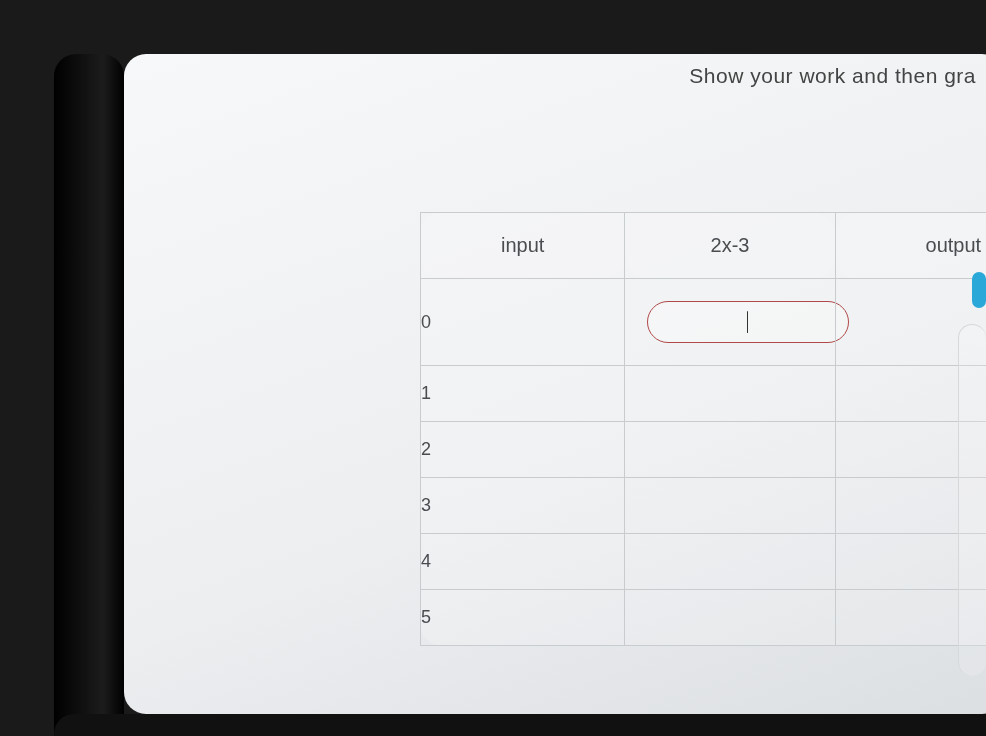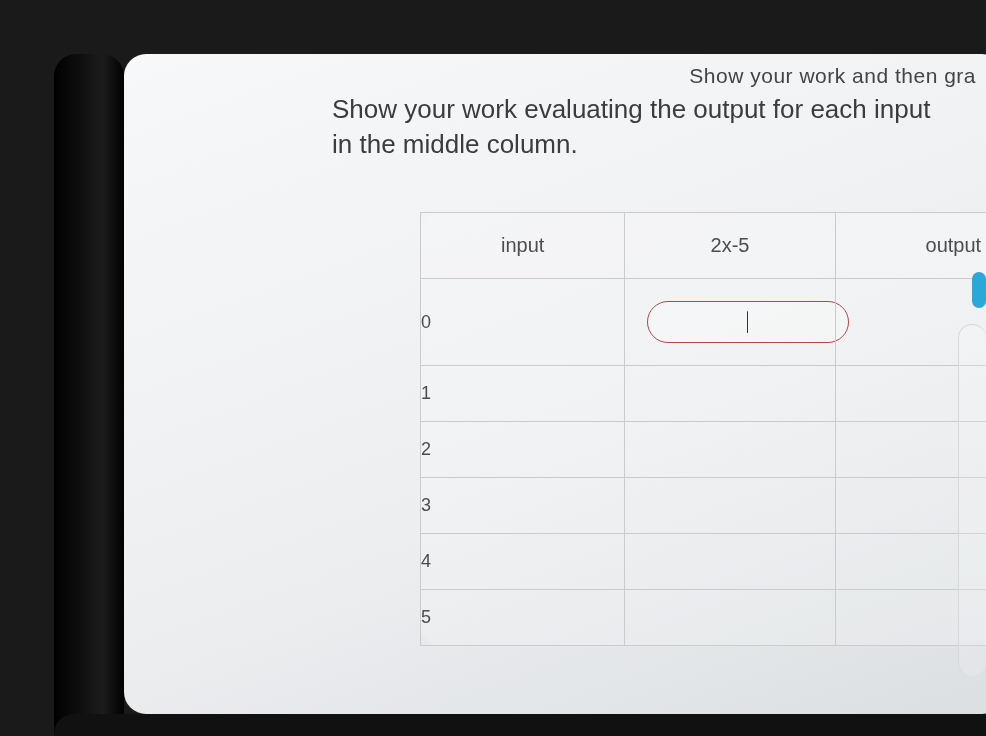--- a/index.html
+++ b/index.html
@@ -120,28 +120,27 @@
 </head>
 <body>
 
 <div class="bezel-left"></div>
 <div class="bezel-bottom"></div>
 
 <div class="screen">
 
   <div class="top-fragment">Show your work and then gra</div>
 
-  <div class="instruction">Show your work evaluating the output for each input in the middle column.</div>
 
   <div class="table-wrap">
     <table>
       <thead>
         <tr>
           <th class="col-input">input</th>
-          <th class="col-work">2x-5</th>
+          <th class="col-work">2x-3</th>
           <th class="col-out">output</th>
         </tr>
       </thead>
       <tbody>
           <tr>
             <td>0</td>
             <td class="active-cell">
               <div class="active-input-box">
                 <div class="cursor"></div>
               </div>

